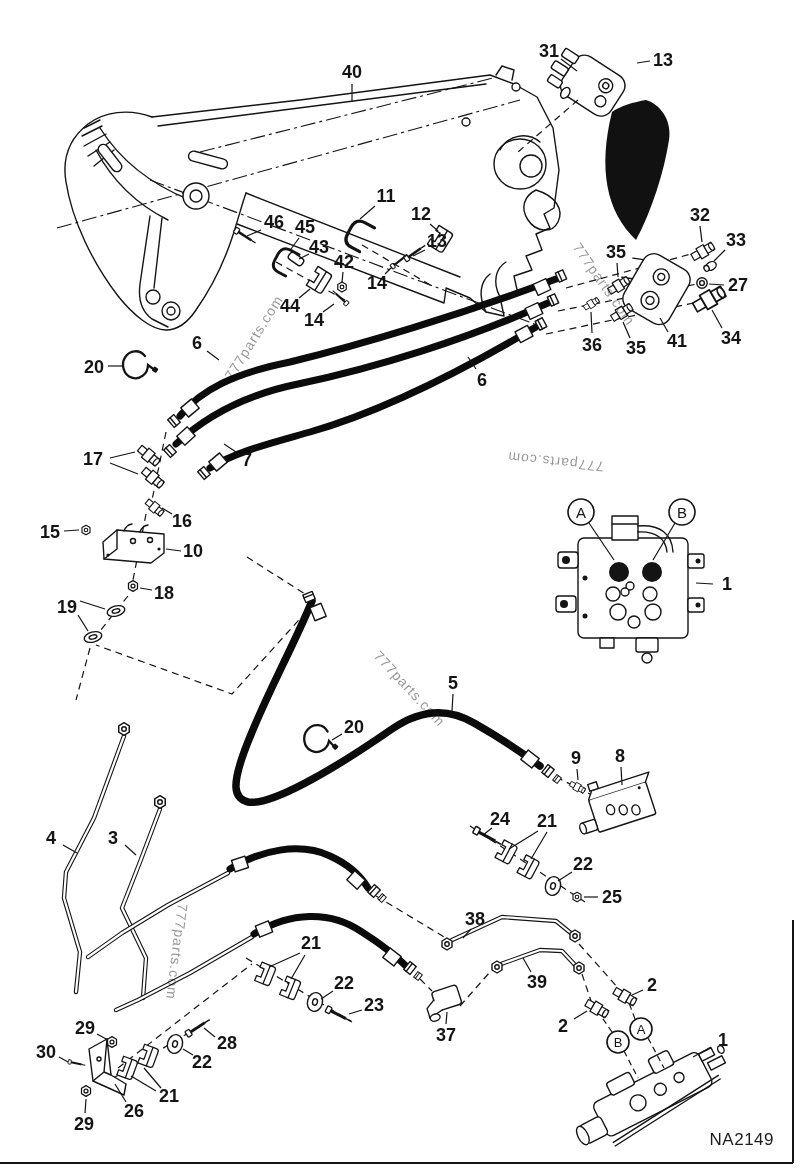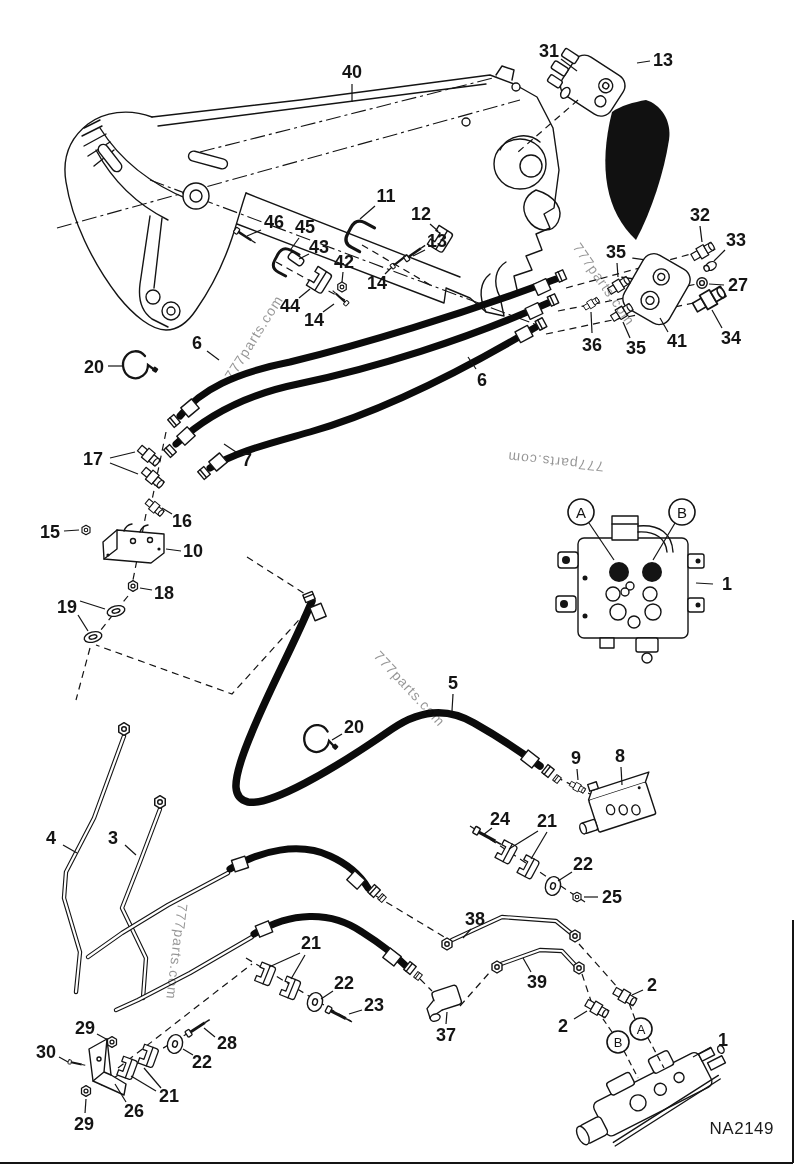--- a/index.html
+++ b/index.html
@@ -17,21 +17,21 @@
   .phantom{stroke:var(--line);stroke-width:1.1;stroke-dasharray:15 4 3 4;fill:none;}
   .leader{stroke:var(--line);stroke-width:1.2;fill:none;}
   .leader.dashed{stroke-dasharray:6 4;}
   .callout{font:bold 18px "Liberation Sans",sans-serif;fill:var(--line);
            text-anchor:middle;dominant-baseline:central;}
   .portcircle{fill:#fff;stroke:var(--line);stroke-width:1.6;}
   .portlabel{font:400 15px "Liberation Sans",sans-serif;fill:var(--line);
              text-anchor:middle;dominant-baseline:central;}
   .watermark{font:400 14px "Liberation Sans",sans-serif;fill:var(--wm);
              text-anchor:middle;letter-spacing:1px;}
-  #figcode{position:absolute;right:26px;bottom:33px;font:400 17px "Liberation Sans",sans-serif;
+  #figcode{position:absolute;right:26px;bottom:22px;font:400 17px "Liberation Sans",sans-serif;
            color:#1c1c1c;letter-spacing:.5px;}
 </style>
 </head>
 <body>
 
 <div id="stage">
 
   <svg id="art" width="800" height="1172" viewBox="0 0 800 1172">
     <defs>
       <g id="nut">

